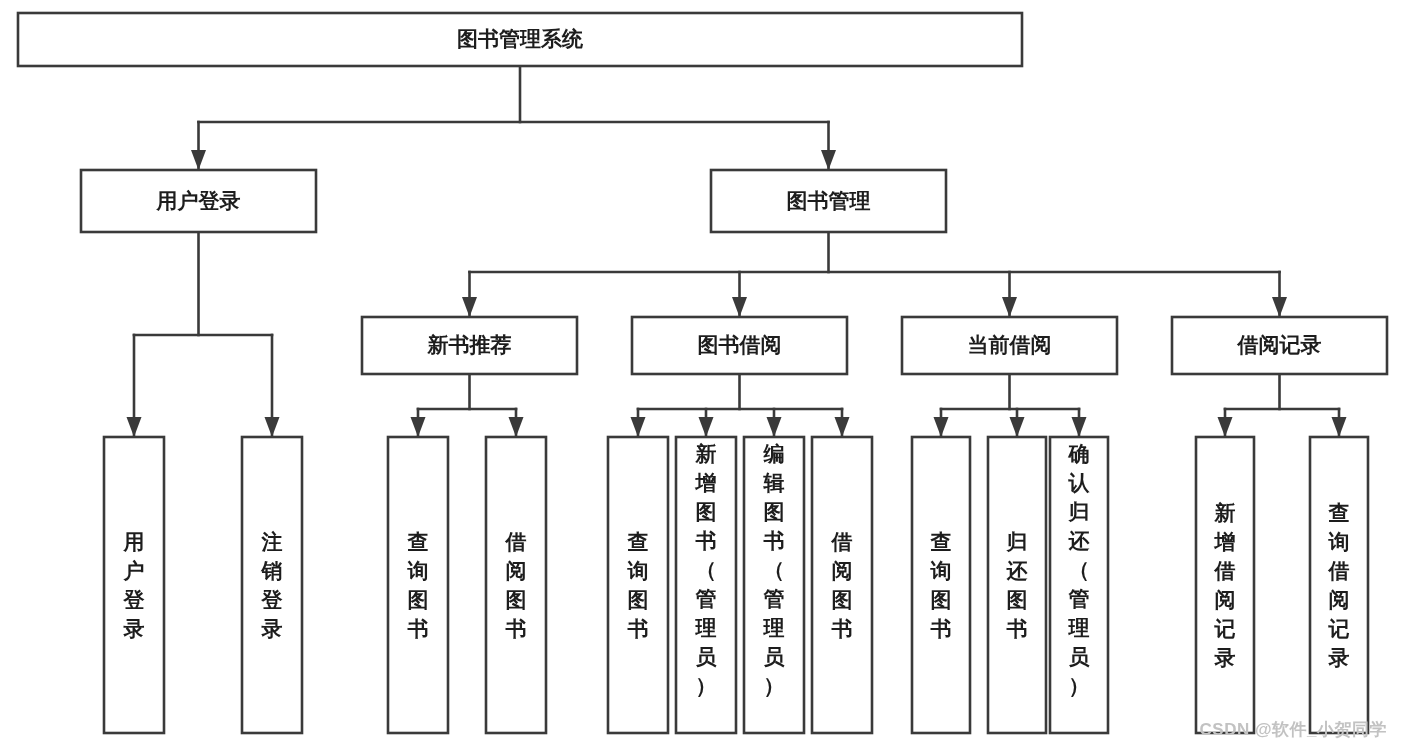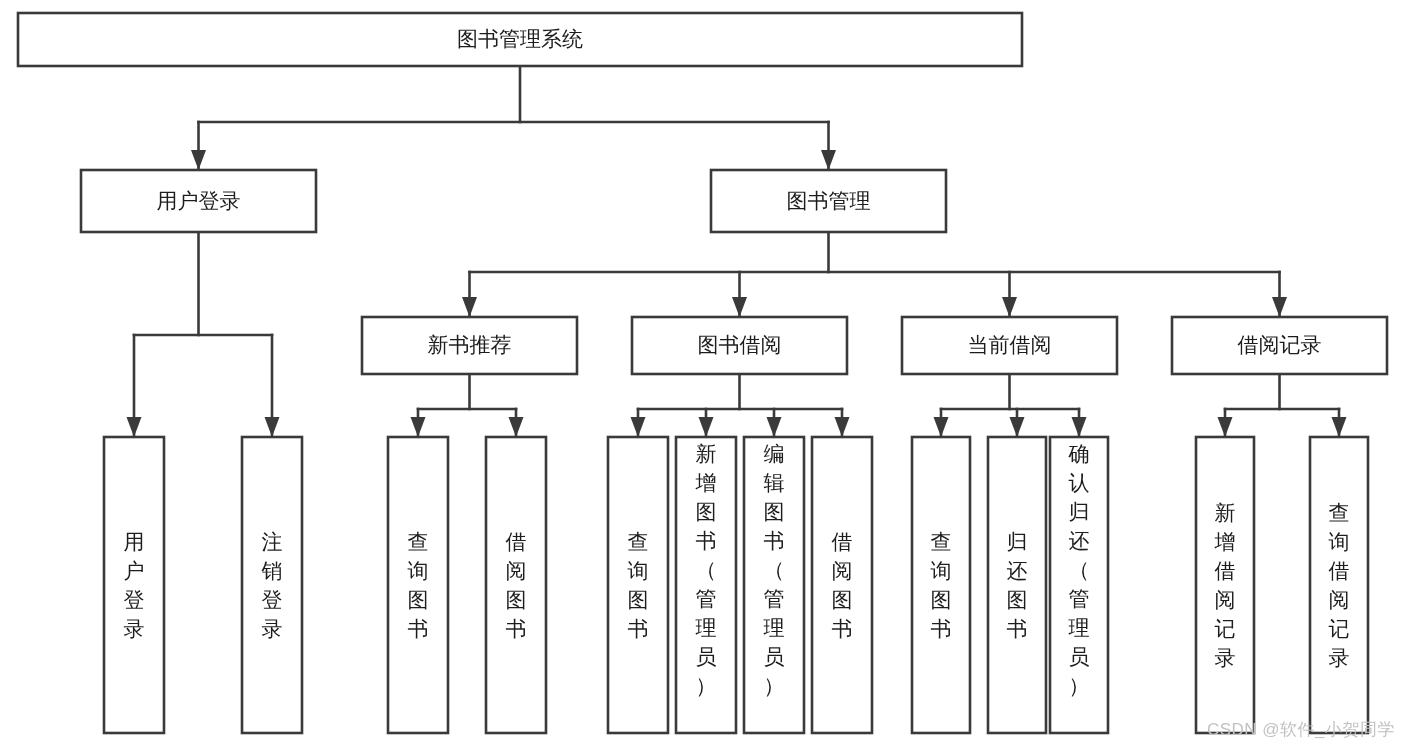--- a/index.html
+++ b/index.html
@@ -10,20 +10,21 @@
   body {
     width: 1405px;
     height: 747px;
     font-family: "Liberation Sans", "DejaVu Sans", sans-serif;
     overflow: hidden;
   }
   #diagram-root {
     position: relative;
     width: 1405px;
     height: 747px;
+    font-weight: bold;
   }
   svg.flow {
     position: absolute;
     top: 0;
     left: 0;
     width: 1405px;
     height: 747px;
     display: block;
   }
   .node-rect {
@@ -49,21 +50,21 @@
     dominant-baseline: middle;
   }
   .node-label-v {
     font-family: "Liberation Sans", "DejaVu Sans", sans-serif;
     font-size: 21px;
     fill: #1d1d1d;
     text-anchor: middle;
   }
   .watermark {
     position: absolute;
-    right: 10px;
+    right: 18px;
     bottom: 6px;
     font-family: "Liberation Sans", "DejaVu Sans", sans-serif;
     font-size: 17px;
     color: #c2c2c2;
     white-space: nowrap;
     letter-spacing: 0.5px;
     margin-top: 17px;
   }
 </style>
 </head>

